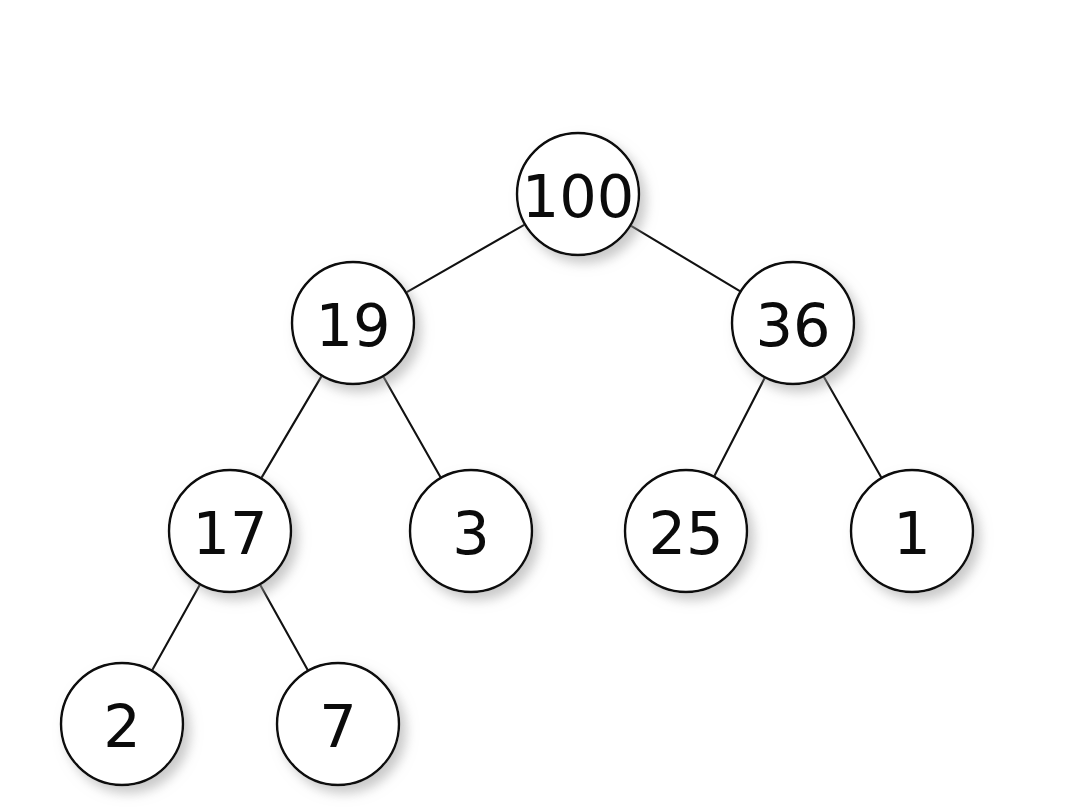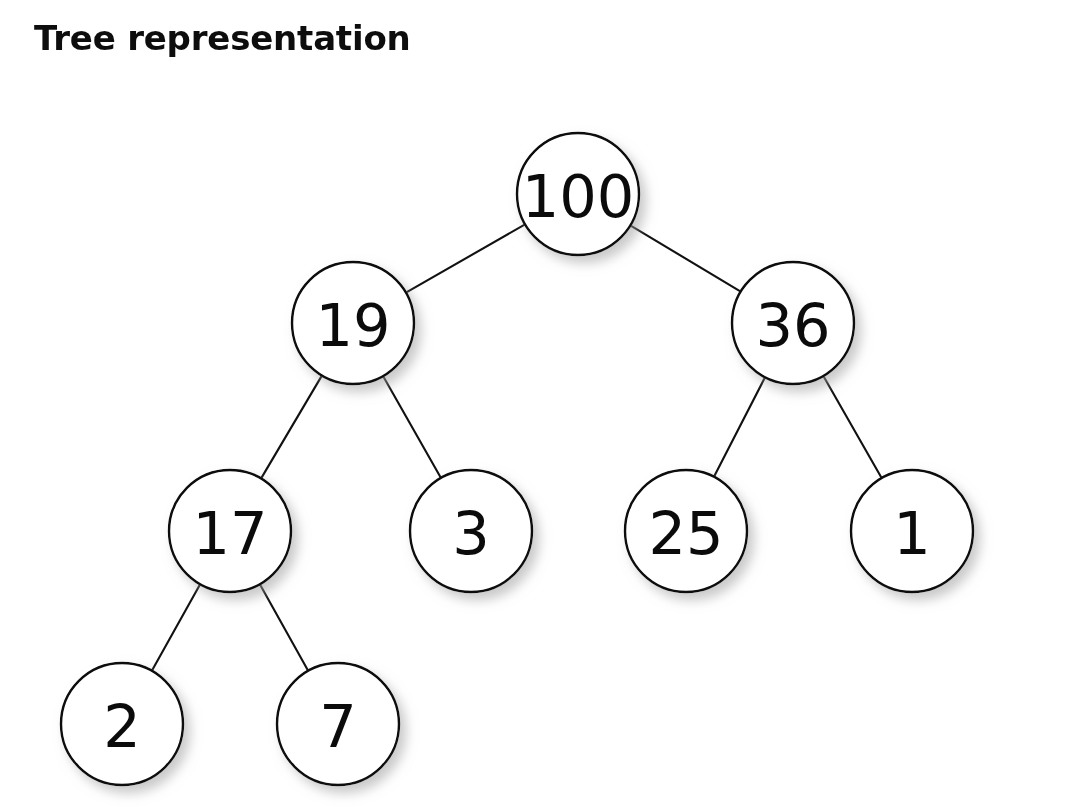--- a/index.html
+++ b/index.html
@@ -62,21 +62,20 @@
     fill: #0b0b0b;
     text-anchor: middle;
     dominant-baseline: central;
   }
 </style>
 </head>
 <body>
 
 <div id="slide">
 
-  <h1 id="page-title">Tree representation</h1>
 
   <svg id="tree-canvas" viewBox="0 0 1080 810" xmlns="http://www.w3.org/2000/svg">
     <defs>
       <filter id="node-shadow" x="-60%" y="-60%" width="240%" height="240%">
         <feDropShadow dx="6" dy="7" stdDeviation="6" flood-color="#9c9c9c" flood-opacity="0.55"></feDropShadow>
       </filter>
     </defs>
     <g id="edge-layer">
         <line x1="525.95" y1="223.84" x2="405.05" y2="293.16" class="tree-edge" stroke="#111111"></line>
         <line x1="629.45" y1="224.87" x2="741.55" y2="292.13" class="tree-edge" stroke="#111111"></line>

